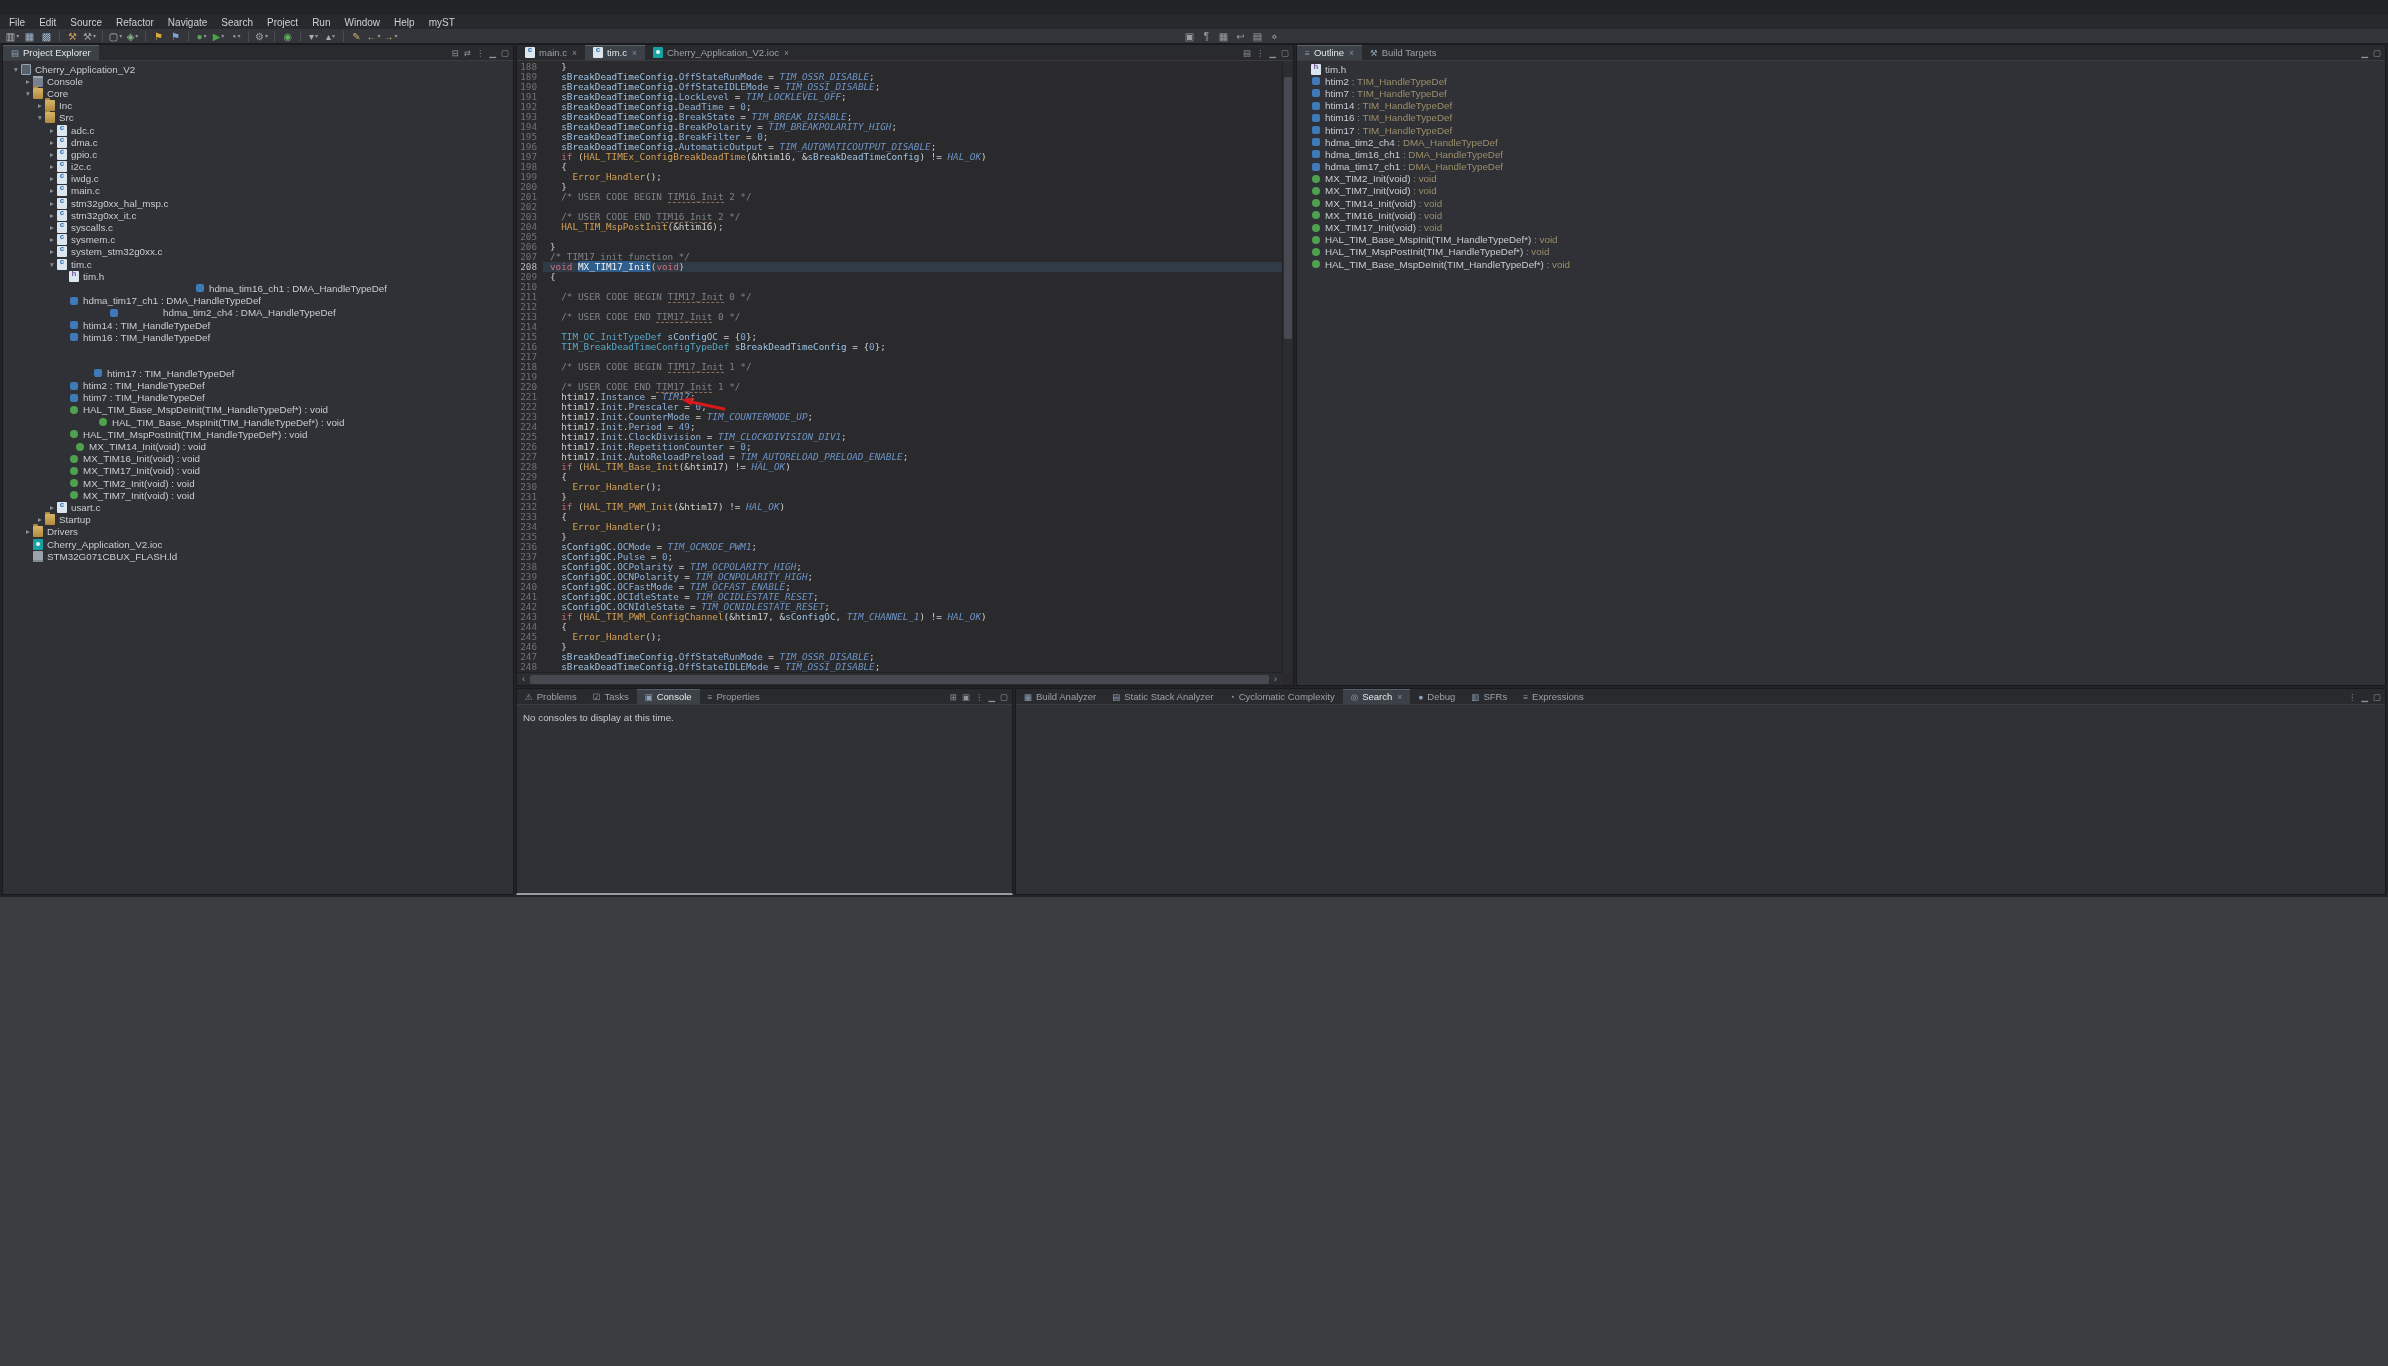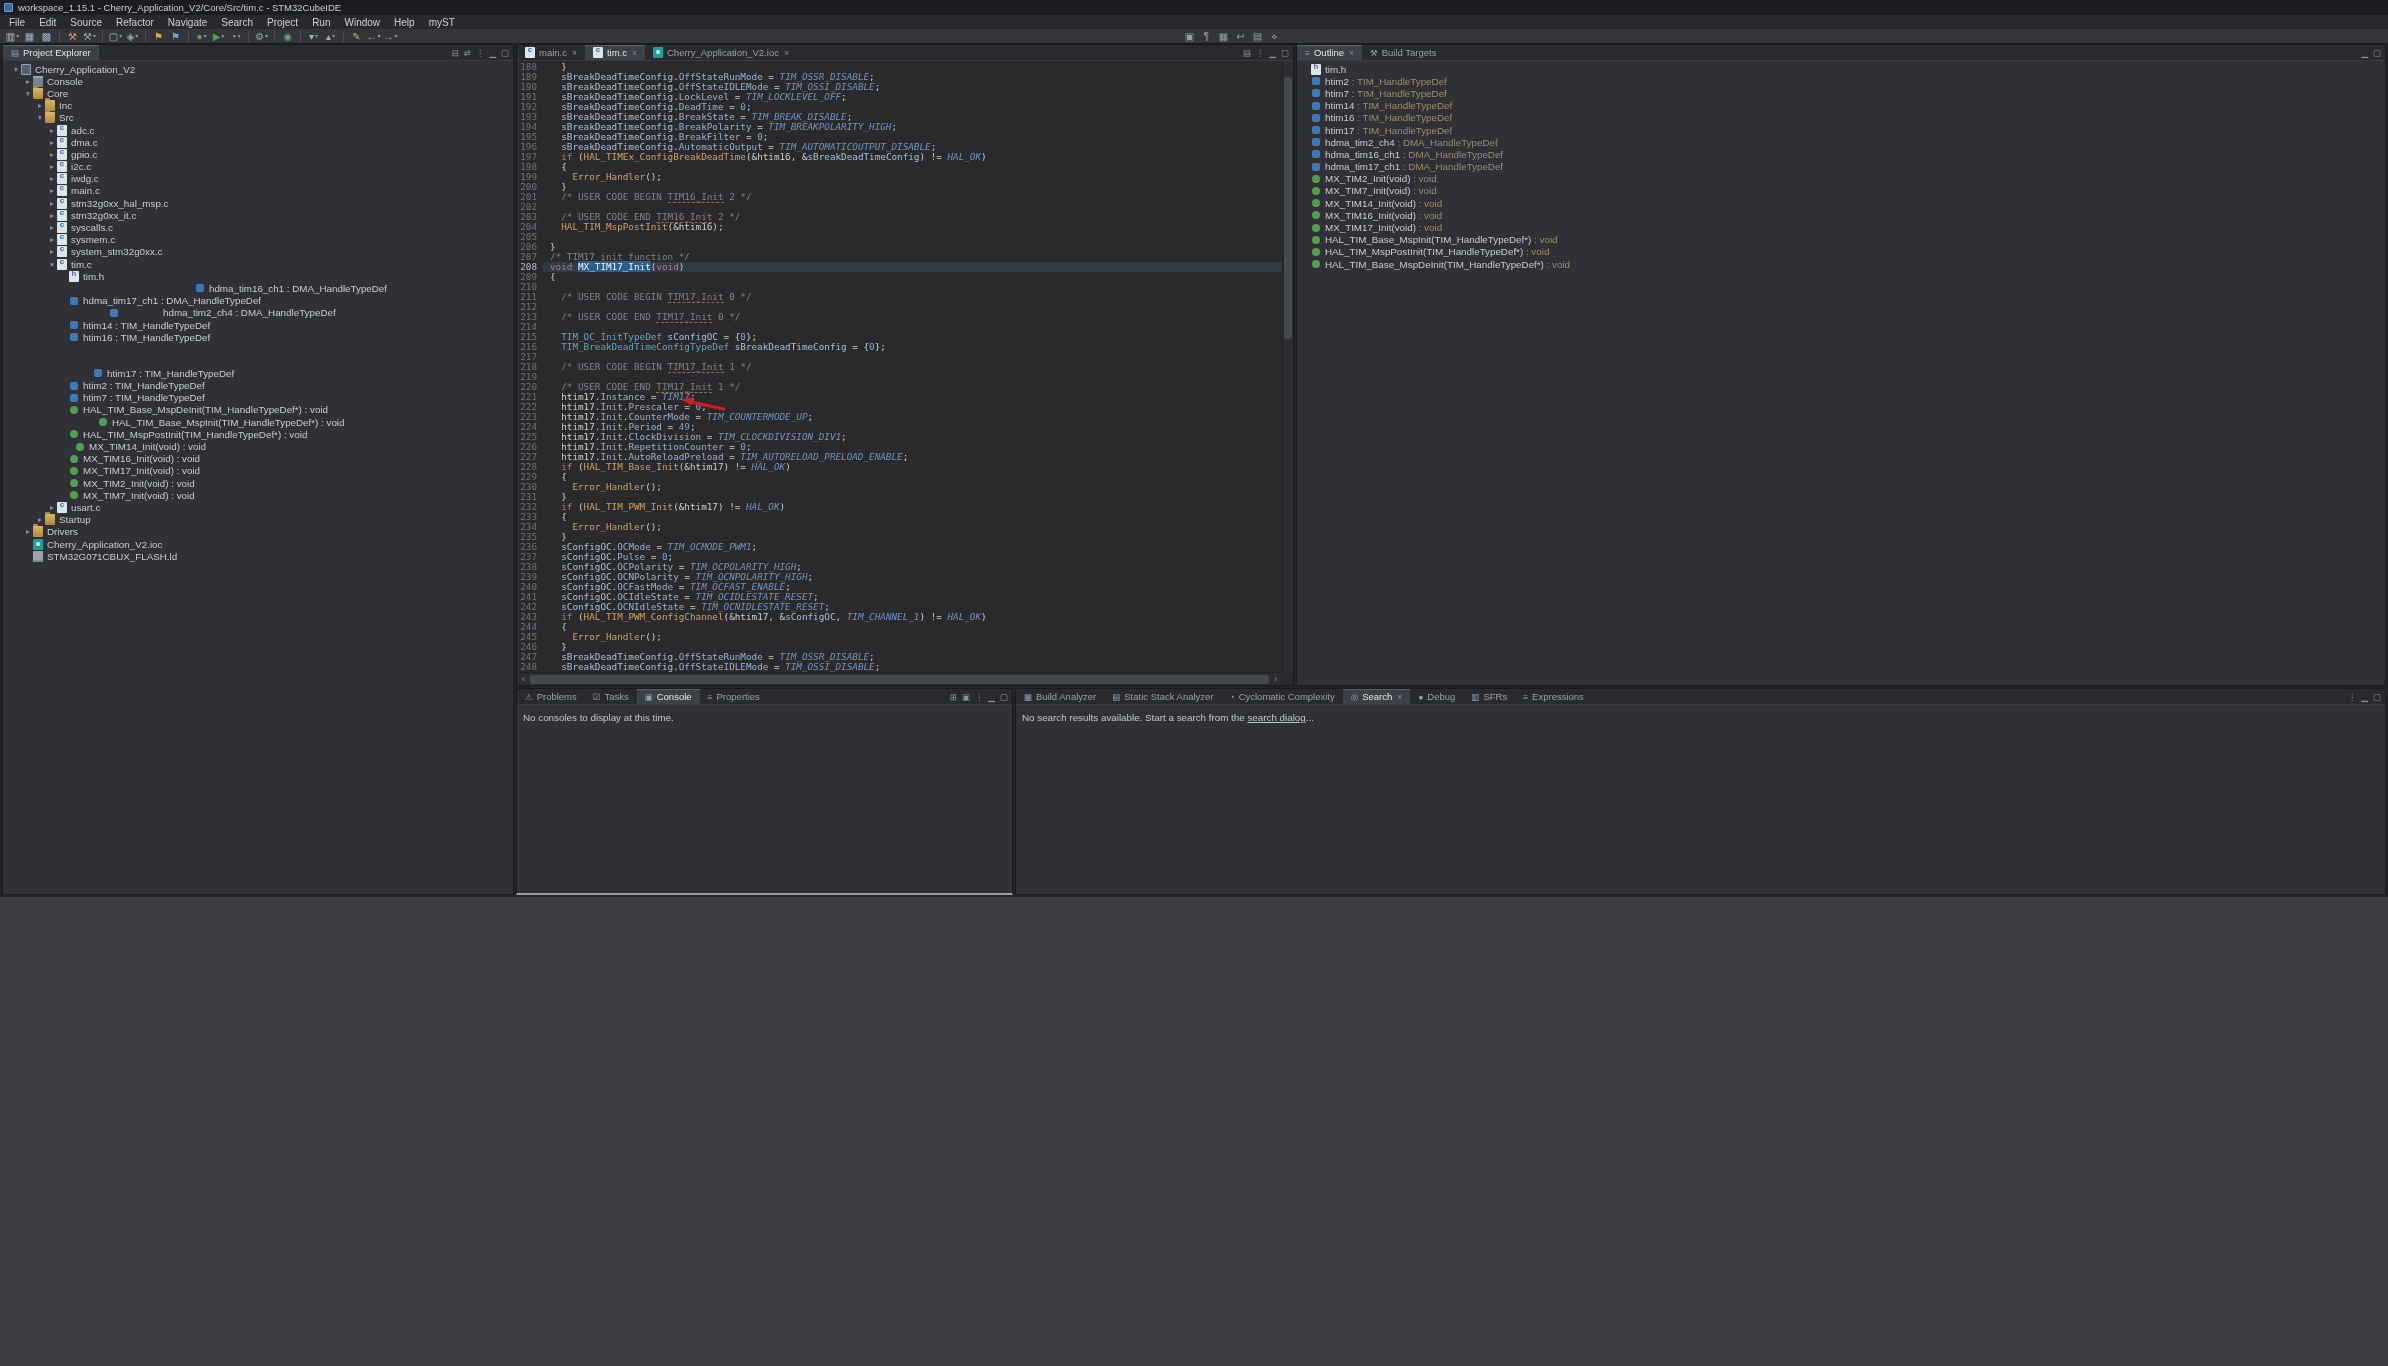--- a/index.html
+++ b/index.html
@@ -84,24 +84,20 @@
 
   .msg{font-size:9.8px;color:#C4C7CA;padding:7px 6px;}
   .link{text-decoration:underline;cursor:pointer;}
   #console-panel{border-bottom:2px solid #9A9CA0;}
 </style>
 </head>
 <body>
 
 <div class="ide">
 
-  <div class="titlebar">
-    <span class="appicon"></span>
-    <span class="titletext">workspace_1.15.1 - Cherry_Application_V2/Core/Src/tim.c - STM32CubeIDE</span>
-  </div>
 
   <div class="menubar" id="menubar">
       <div class="menu-item">File</div>
       <div class="menu-item">Edit</div>
       <div class="menu-item">Source</div>
       <div class="menu-item">Refactor</div>
       <div class="menu-item">Navigate</div>
       <div class="menu-item">Search</div>
       <div class="menu-item">Project</div>
       <div class="menu-item">Run</div>
@@ -649,20 +645,17 @@
         <div class="vtab">
           <span class="vti">≡</span>
           <span>Expressions</span>
         </div>
         <div class="hicons">
           <span class="hic">⋮</span>
           <span class="hic">▁</span>
           <span class="hic">▢</span>
         </div>
       </div>
-    <div class="msg">
-      <span>No search results available. Start a search from the </span><span class="link">search dialog</span><span>...</span>
-    </div>
   </div>
 
 </div>
 
 <div class="desktop"></div>
 
 </body></html>

